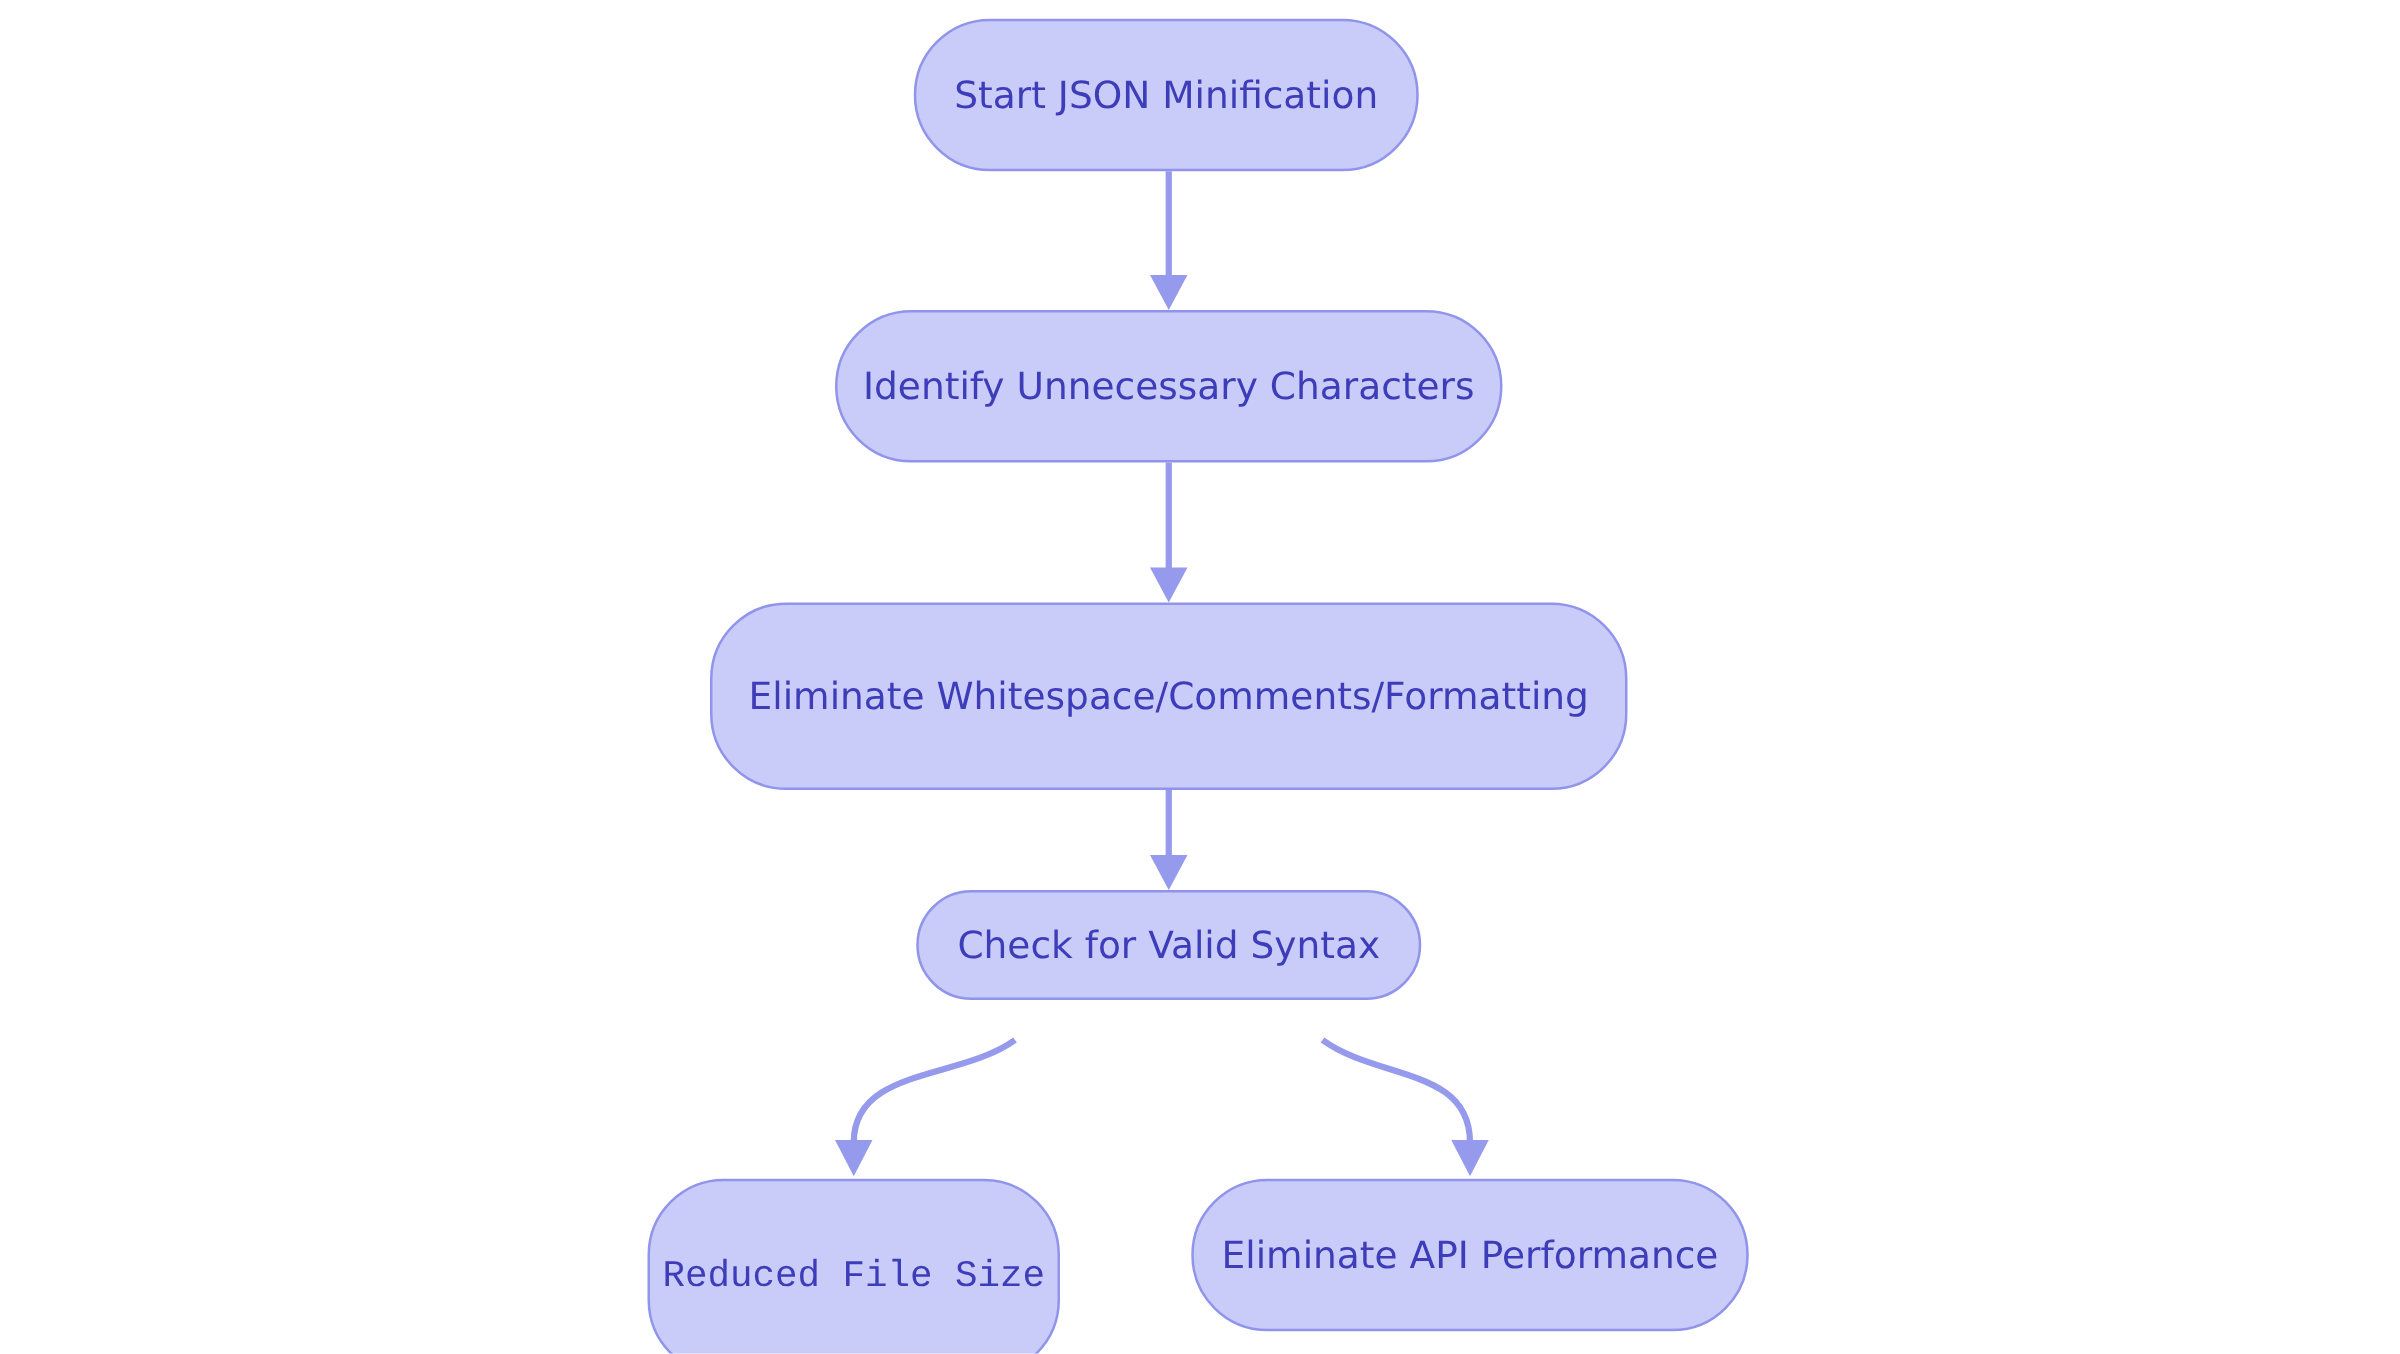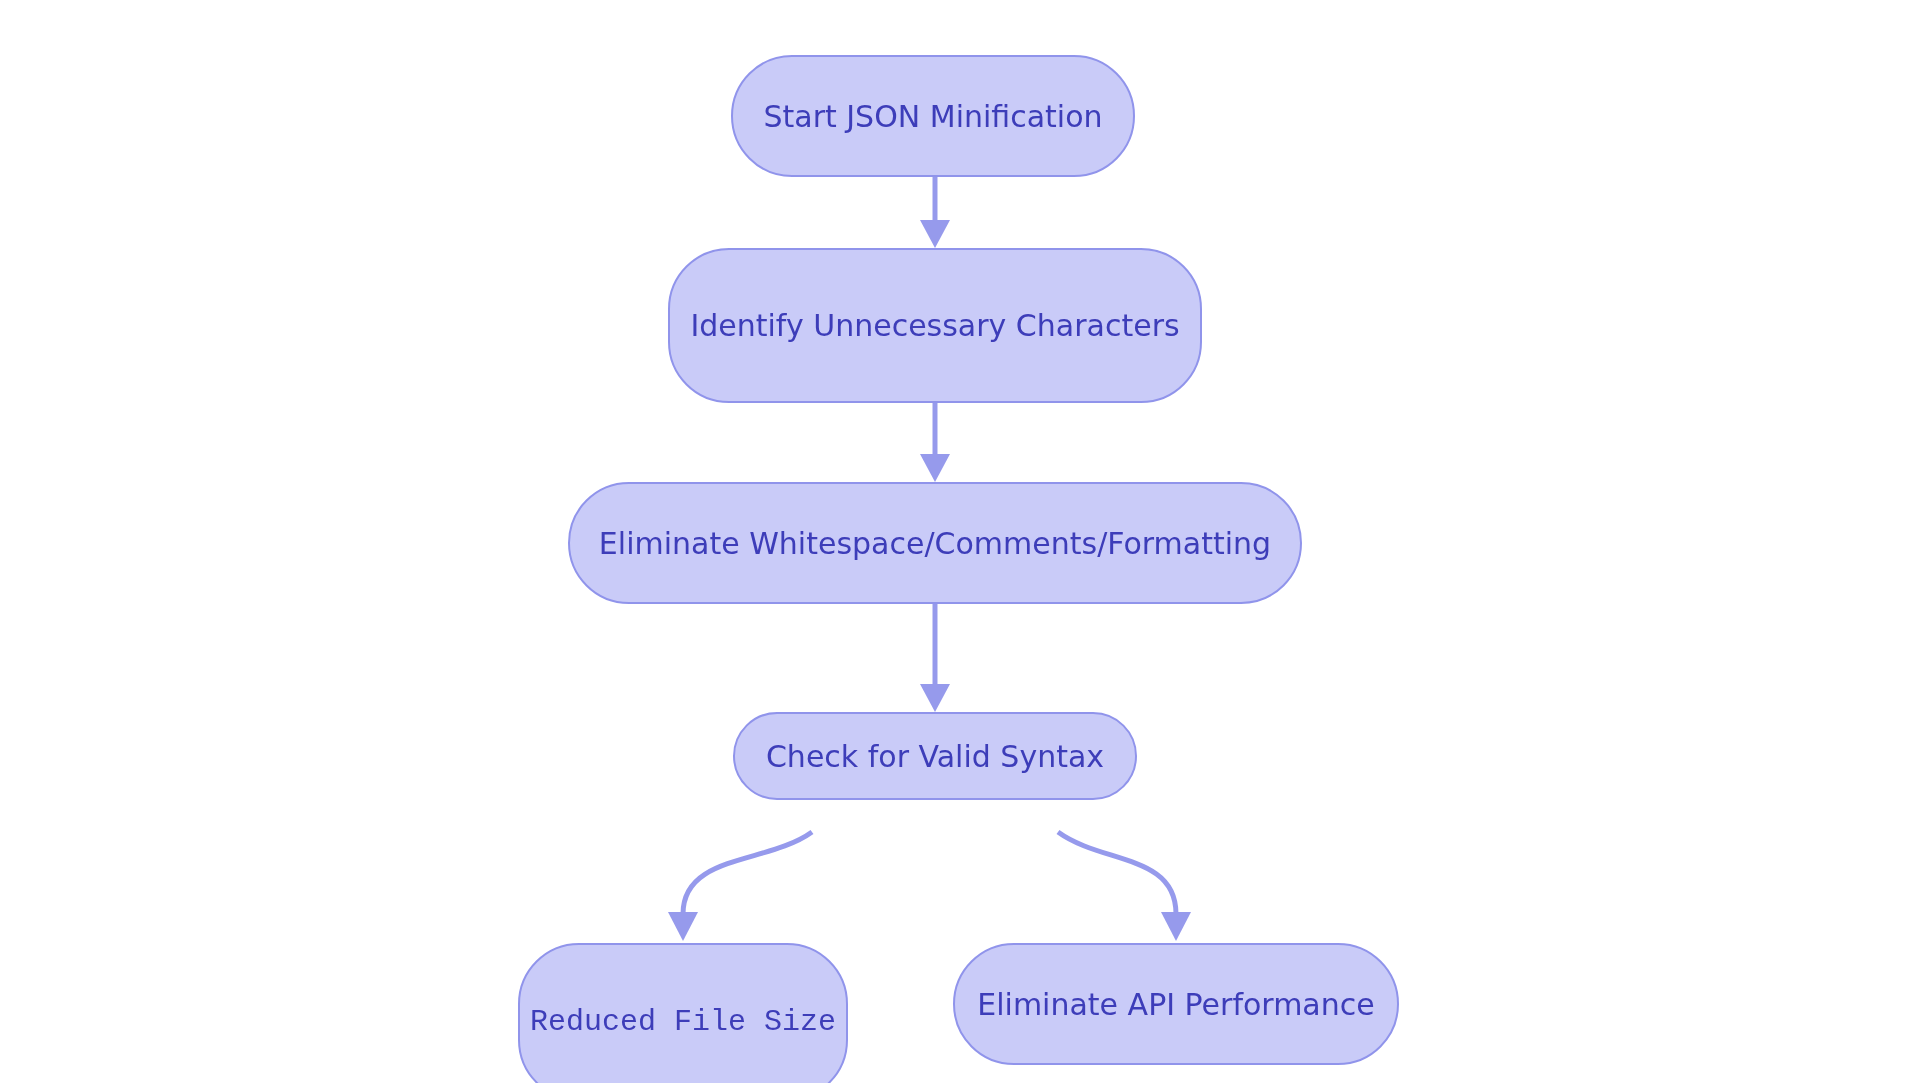--- a/index.html
+++ b/index.html
@@ -28,23 +28,23 @@
     justify-content: center;
     background: var(--node-fill);
     border: 2px solid var(--node-border);
     border-radius: 61px;
     color: var(--node-text);
     font-size: 30px;
     font-weight: 400;
     text-align: center;
     white-space: nowrap;
   }
-  .n0 { left: 731px; top: 15px;  width: 404px; height: 122px; margin-top: 40px; }
-  .n1 { left: 668px; top: 248px; width: 534px; height: 155px; }
-  .n2 { left: 568px; top: 482px; width: 734px; height: 122px; }
+  .n0 { left: 731px; top: 15px;  width: 404px; height: 122px; }
+  .n1 { left: 668px; top: 248px; width: 534px; height: 122px; }
+  .n2 { left: 568px; top: 482px; width: 734px; height: 150px; }
   .n3 { left: 733px; top: 712px; width: 404px; height: 88px; }
   .n4 { left: 518px; top: 943px; width: 330px; height: 158px; font-family: Liberation Mono, monospace; }
   .n5 { left: 953px; top: 943px; width: 446px; height: 122px; }
   .edges-layer {
     position: absolute;
     left: 0; top: 0;
     width: 1920px; height: 1083px;
     pointer-events: none;
   }
   .edge-line {

